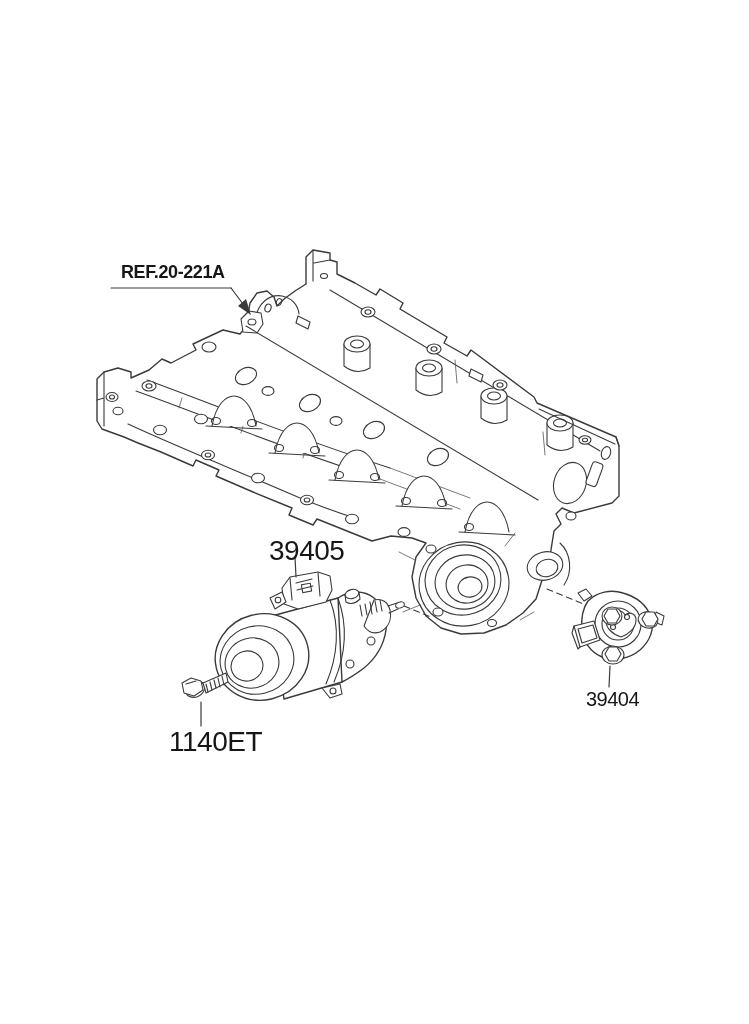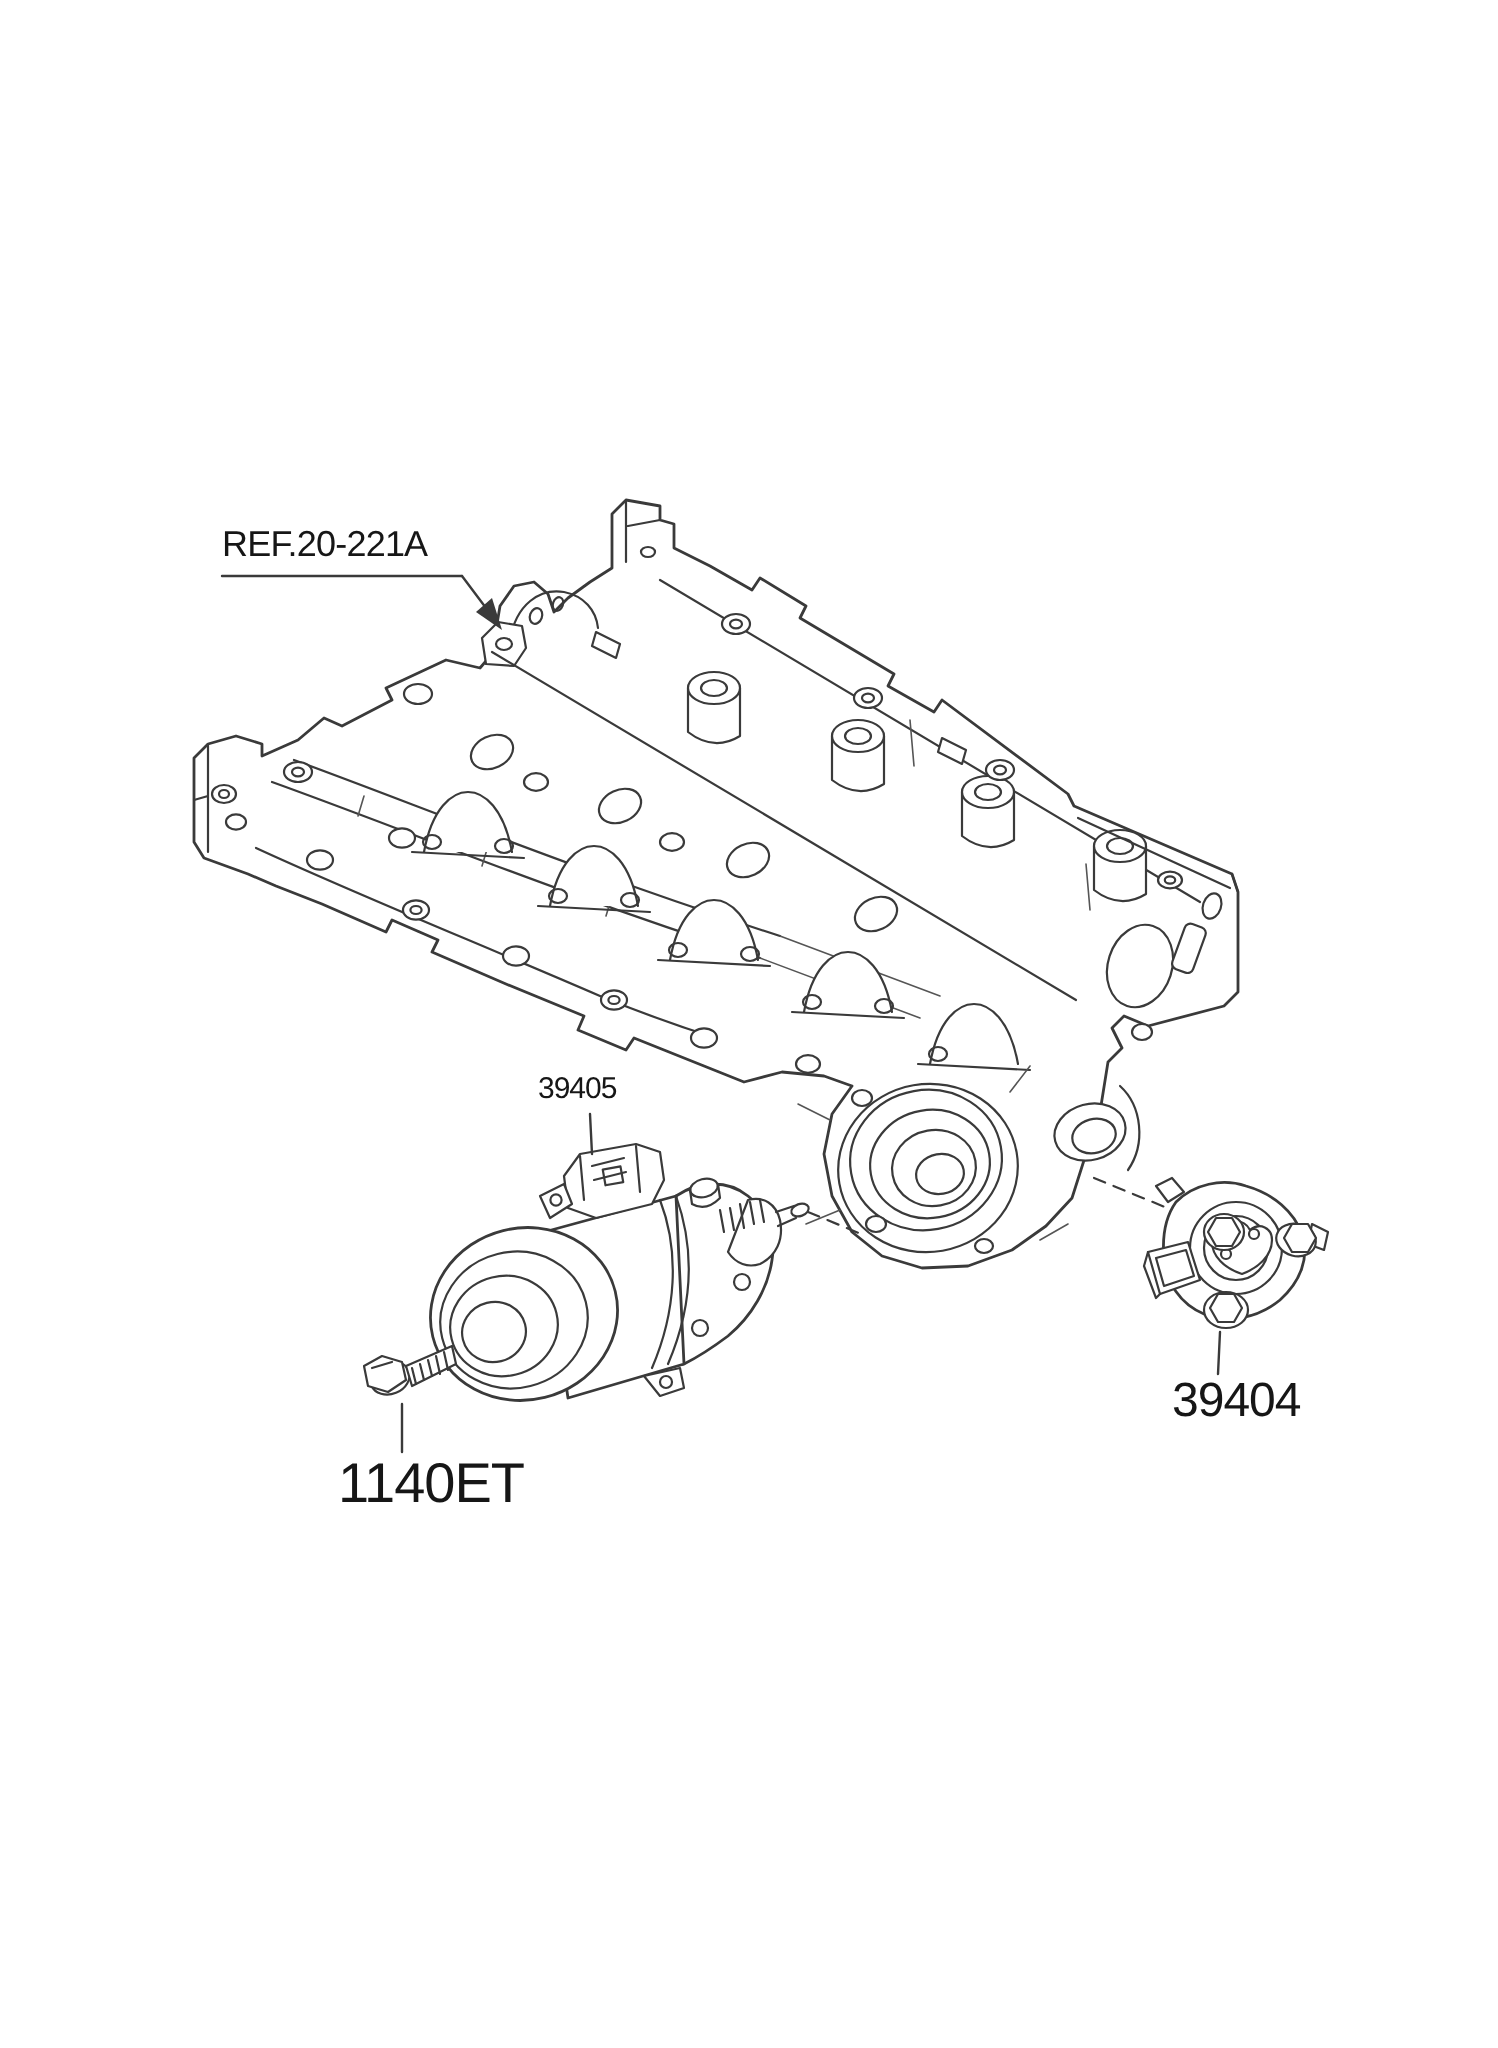--- a/index.html
+++ b/index.html
@@ -18,26 +18,26 @@
   }
   .diagram-svg{position:absolute;left:0;top:0;}
   .callout{
     position:absolute;
     color:var(--text);
     white-space:nowrap;
     line-height:1;
     cursor:pointer;
   }
   .callout.ref{
-    left:111px;top:263px;
-    font-size:18px;font-weight:400;letter-spacing:-0.4px;
-  }
-  .callout.p39405{left:269px;top:537px;font-size:15px;letter-spacing:-0.5px;}
+    left:121px;top:263px;
+    font-size:18px;font-weight:700;letter-spacing:-0.4px;
+  }
+  .callout.p39405{left:269px;top:537px;font-size:28px;letter-spacing:-0.5px;}
   .callout.p1140et{left:169px;top:728px;font-size:28px;letter-spacing:-0.5px;}
-  .callout.p39404{left:586px;top:689px;font-size:24px;letter-spacing:-0.5px;}
+  .callout.p39404{left:586px;top:689px;font-size:20px;letter-spacing:-0.5px;}
 
   
   .o{fill:#ffffff;stroke:var(--line);stroke-width:1.4;stroke-linejoin:round;stroke-linecap:round;}
   .s{fill:none;stroke:var(--line);stroke-width:1.1;stroke-linejoin:round;stroke-linecap:round;}
   .w{fill:#ffffff;stroke:var(--line);stroke-width:1.1;stroke-linejoin:round;stroke-linecap:round;}
   .t{fill:none;stroke:var(--line-soft);stroke-width:0.8;stroke-linecap:round;}
   .dash{fill:none;stroke:var(--line);stroke-width:1.1;stroke-dasharray:6 4.5;stroke-linecap:round;}
   .leader{fill:none;stroke:var(--line);stroke-width:1.2;stroke-linecap:round;}
   .arrow{fill:var(--line);stroke:none;}
 </style>

